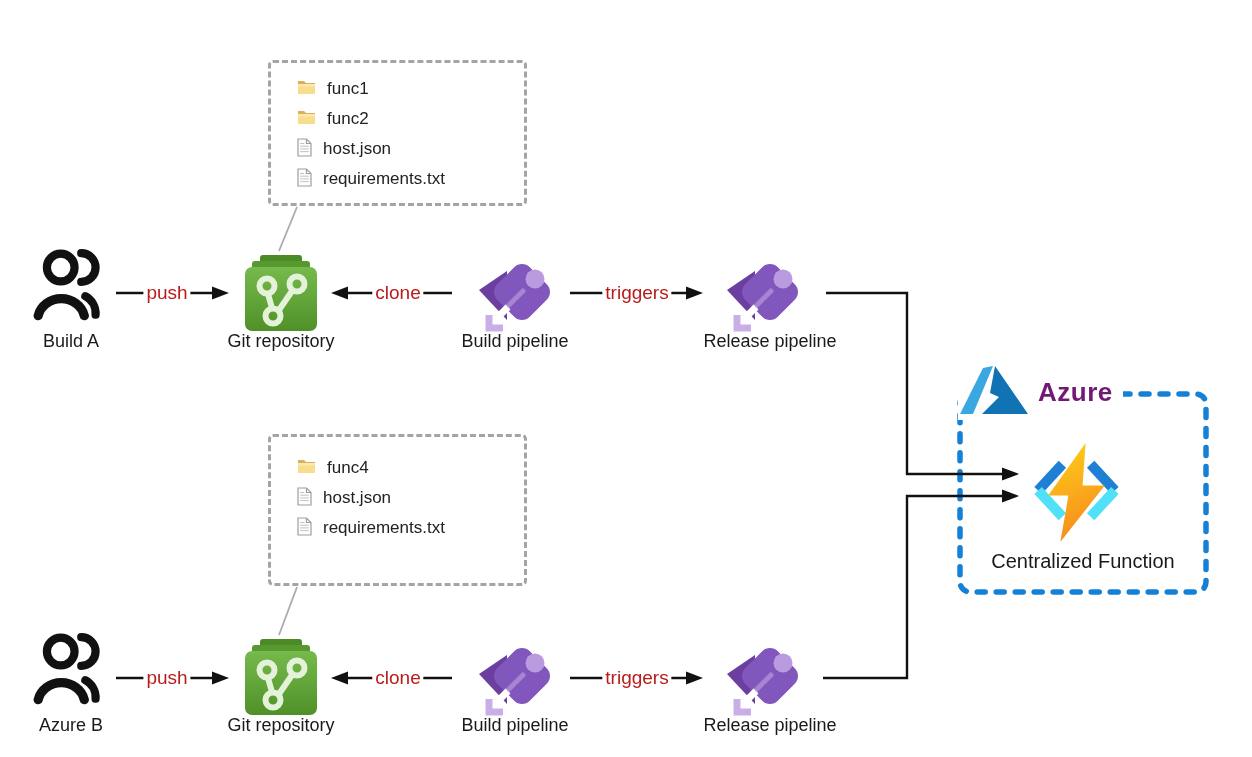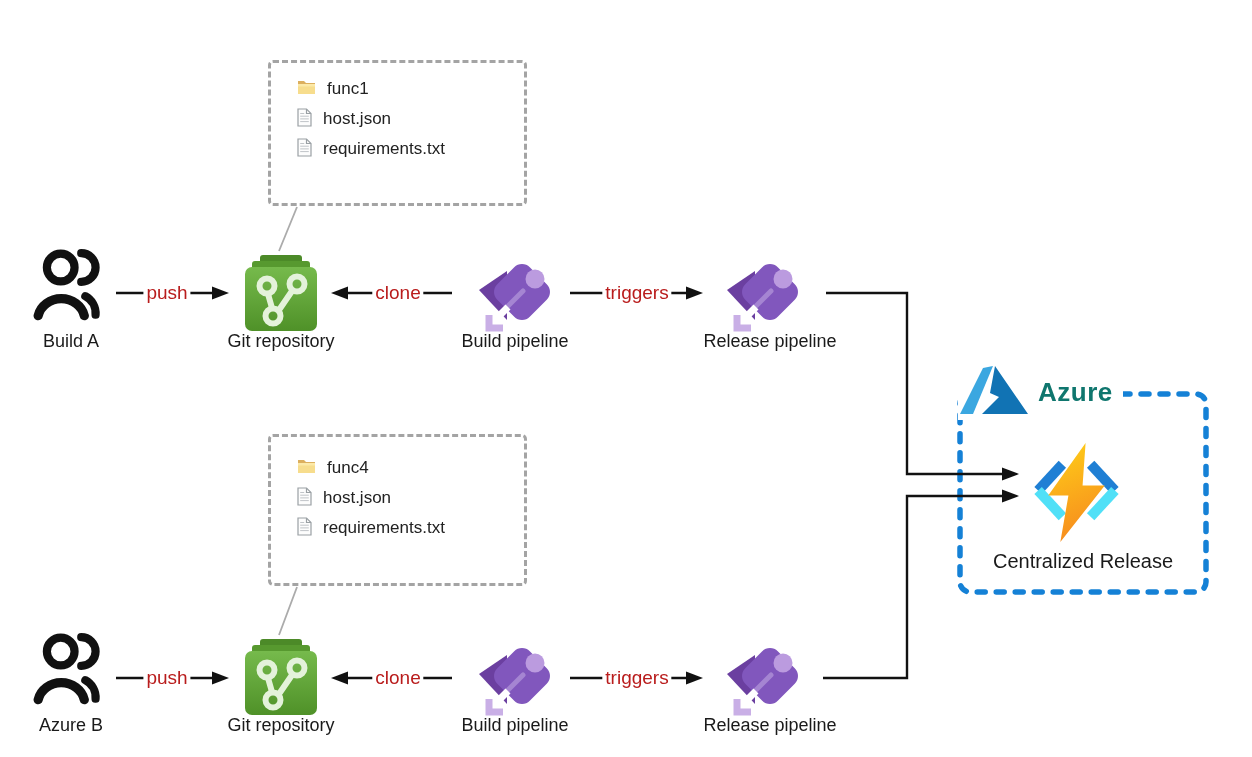--- a/index.html
+++ b/index.html
@@ -10,21 +10,21 @@
   .node-label { position:absolute; transform:translateX(-50%); font-size:18px;
                 color:#1a1a1a; white-space:nowrap; }
   .edge-label { position:absolute; transform:translate(-50%,-50%); font-size:19px;
                 color:#b91c1c; background:#ffffff; padding:0 3px; white-space:nowrap; }
   .file-box { position:absolute; box-sizing:border-box; background:#ffffff;
               border:3px dashed #a4a4a4; border-radius:5px; padding:11px 0 0 26px; }
   .file-row { display:flex; align-items:center; gap:11px; height:30px; }
   .file-row .lbl { font-size:17px; color:#222222; white-space:nowrap; }
   .azure-chip { position:absolute; display:flex; align-items:center; gap:10px;
                 background:#ffffff; padding:2px 10px 2px 2px; }
-  .azure-chip .txt { font-size:26px; font-weight:bold; color:#0f766e; letter-spacing:0.5px; }
+  .azure-chip .txt { font-size:26px; font-weight:bold; color:#701a75; letter-spacing:0.5px; }
   .fn-label { position:absolute; transform:translateX(-50%); font-size:20px;
               color:#1a1a1a; white-space:nowrap; }
 </style>
 </head>
 <body>
 
 <div class="scene">
 
   <svg class="overlay" width="1252" height="757" viewBox="0 0 1252 757">
 
@@ -63,20 +63,30 @@
   <div class="file-box" style="left:268px; top:36px; width:259px; height:146px;">
     <div class="file-row">
       <span>
         <svg width="19" height="16" viewBox="0 0 19 16">
             <path d="M1 2 h6 l2 2 h9 v11 h-17 z" fill="#dcaf5e"></path>
             <rect x="1" y="5" width="17" height="10" fill="#f7dd8d"></rect>
             <rect x="1" y="5" width="17" height="2.5" fill="#fce9a8"></rect>
           </svg>
       </span>
       <span class="lbl">func1</span>
+    </div>
+    <div class="file-row">
+      <span>
+        <svg width="19" height="16" viewBox="0 0 19 16">
+            <path d="M1 2 h6 l2 2 h9 v11 h-17 z" fill="#dcaf5e"></path>
+            <rect x="1" y="5" width="17" height="10" fill="#f7dd8d"></rect>
+            <rect x="1" y="5" width="17" height="2.5" fill="#fce9a8"></rect>
+          </svg>
+      </span>
+      <span class="lbl">func2</span>
     </div>
     <div class="file-row">
       <span>
         <svg width="15" height="19" viewBox="0 0 15 19">
             <path d="M1 1 h8.5 L14 5.5 V18 H1 Z" fill="#fdfdfd" stroke="#9aa0a4" stroke-width="1.2"></path>
             <path d="M9.5 1 V5.5 H14" fill="none" stroke="#9aa0a4" stroke-width="1.2"></path>
             <g stroke="#c0c4c8" stroke-width="1">
               <path d="M3.2 5.5 h4"></path>
               <path d="M3.2 8.2 h8.6"></path>
               <path d="M3.2 10.9 h8.6"></path>
@@ -290,15 +300,15 @@
         </defs>
       <g stroke-width="10" fill="none">
         <path d="M34 21 L10 47" stroke="#1f7fd4"></path>
         <path d="M10 47 L34 73" stroke="#50e0f7"></path>
         <path d="M62 21 L86 47" stroke="#1f7fd4"></path>
         <path d="M86 47 L62 73" stroke="#50e0f7"></path>
       </g>
       <polygon points="57,0 20,52 40,52 32,98 76,42 54,42" fill="url(#boltg)"></polygon>
     </svg>
   </span>
-  <span class="fn-label" style="left:1083px; top:526px;">Centralized Release</span>
+  <span class="fn-label" style="left:1083px; top:526px;">Centralized Function</span>
 
 </div>
 
 </body></html>

